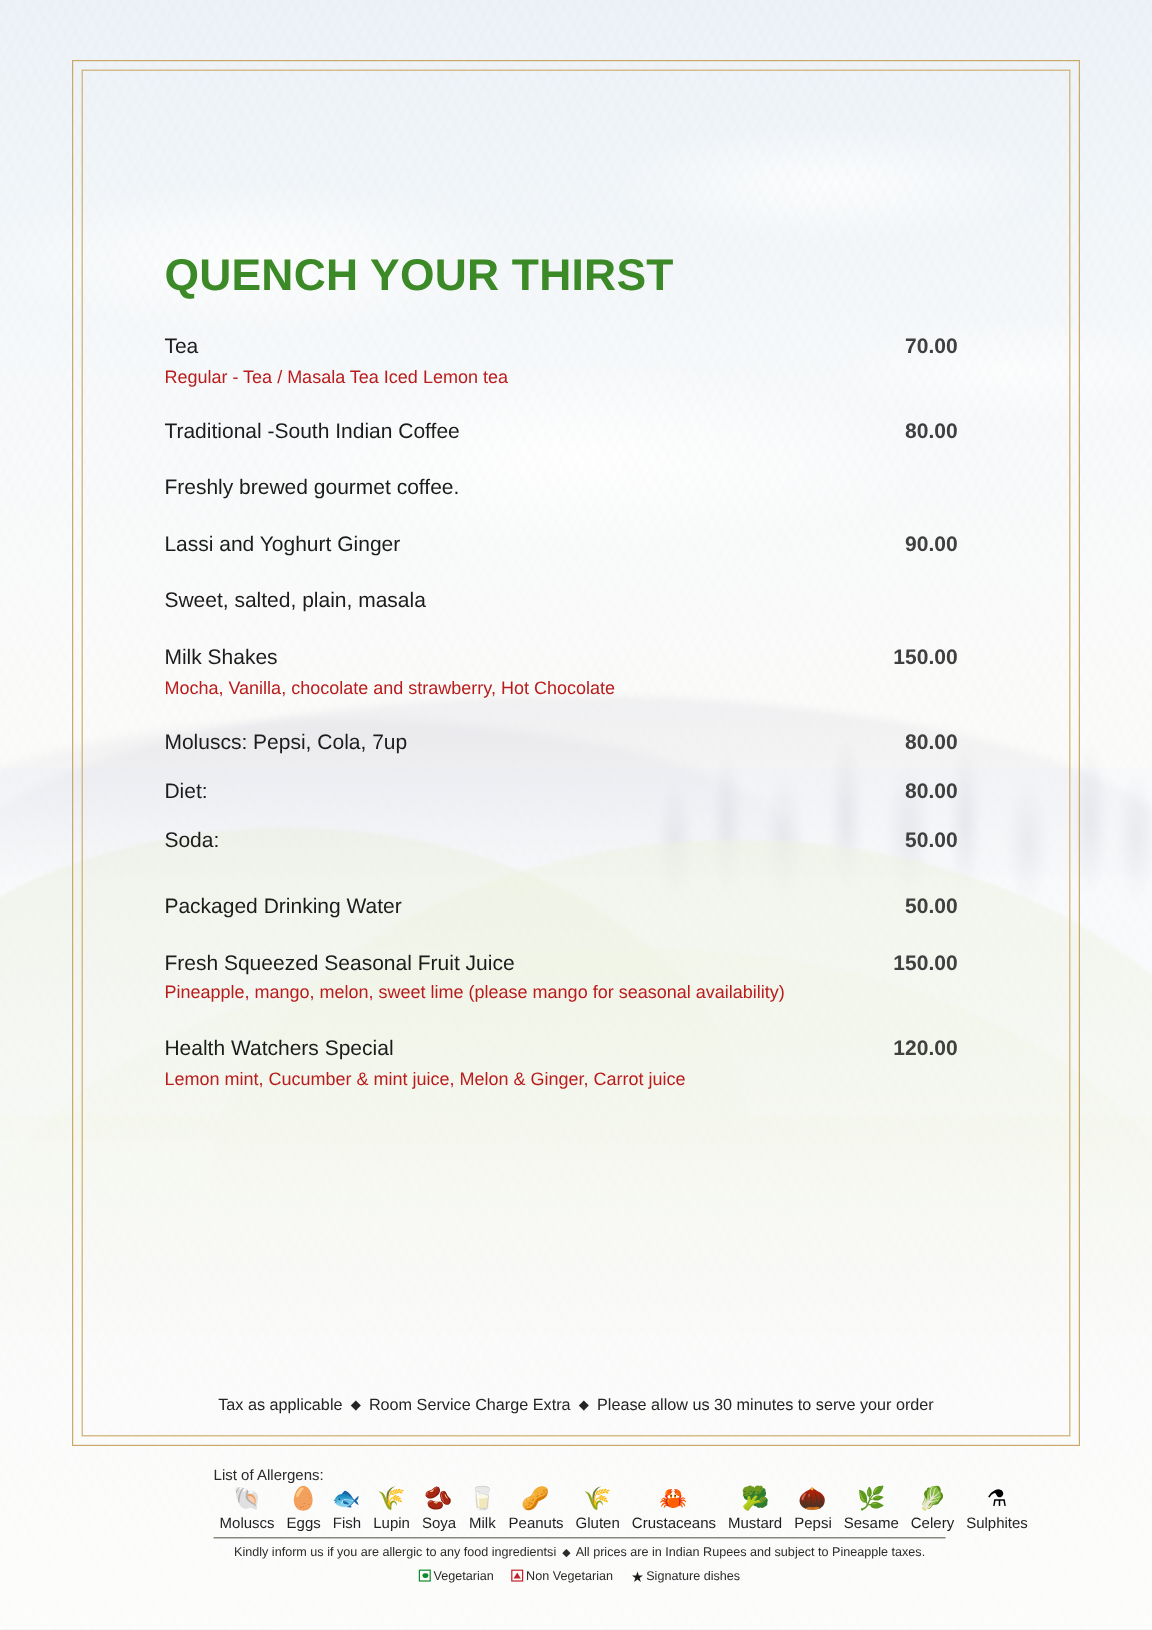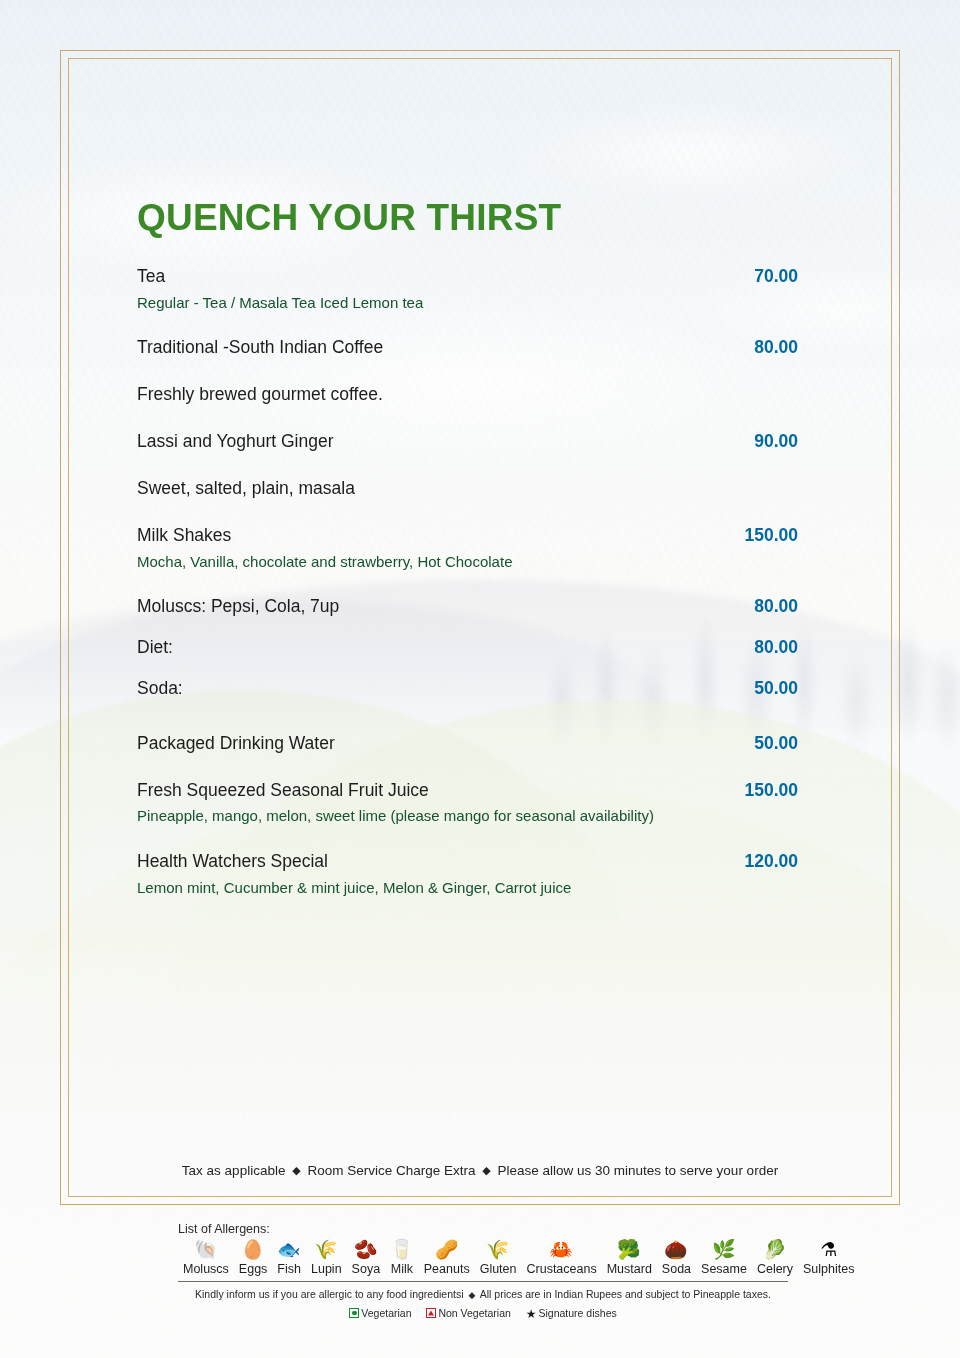--- a/index.html
+++ b/index.html
@@ -154,48 +154,48 @@
     position: absolute;
     left: 137px;
     top: 195px;
     width: 661px;
   }
   .menu-title {
     font-size: 37px;
     font-weight: bold;
     color: #3c8a27;
     letter-spacing: 0.2px;
-    margin: 4px 0 28px 0;
+    margin: 16px 0 28px 0;
     line-height: 1.05;
   }
 
   .menu-item { margin-bottom: 0; }
   .item-row {
     display: flex;
     align-items: baseline;
     justify-content: space-between;
     gap: 18px;
   }
   .item-name {
     font-size: 17.5px;
     font-weight: normal;
     color: #1c1c1c;
     line-height: 1.25;
   }
   .item-price {
     font-size: 17.5px;
     font-weight: bold;
-    color: #0369a1;
+    color: #404040;
     white-space: nowrap;
     flex: none;
   }
   .item-desc {
     font-size: 15px;
     font-weight: normal;
-    color: #14532d;
+    color: #b91c1c;
     line-height: 1.3;
     margin-top: 5px;
   }
   .gap-sm  { height: 19px; }
   .gap-md  { height: 25px; }
   .gap-lg  { height: 33px; }
 
   
   .tax-note {
     position: absolute;
@@ -473,21 +473,21 @@
       <div class="allergen">
         <span class="glyph">🦀</span>
         <span class="lbl">Crustaceans</span>
       </div>
       <div class="allergen">
         <span class="glyph">🥦</span>
         <span class="lbl">Mustard</span>
       </div>
       <div class="allergen">
         <span class="glyph">🌰</span>
-        <span class="lbl">Soda</span>
+        <span class="lbl">Pepsi</span>
       </div>
       <div class="allergen">
         <span class="glyph">🌿</span>
         <span class="lbl">Sesame</span>
       </div>
       <div class="allergen">
         <span class="glyph">🥬</span>
         <span class="lbl">Celery</span>
       </div>
       <div class="allergen">

